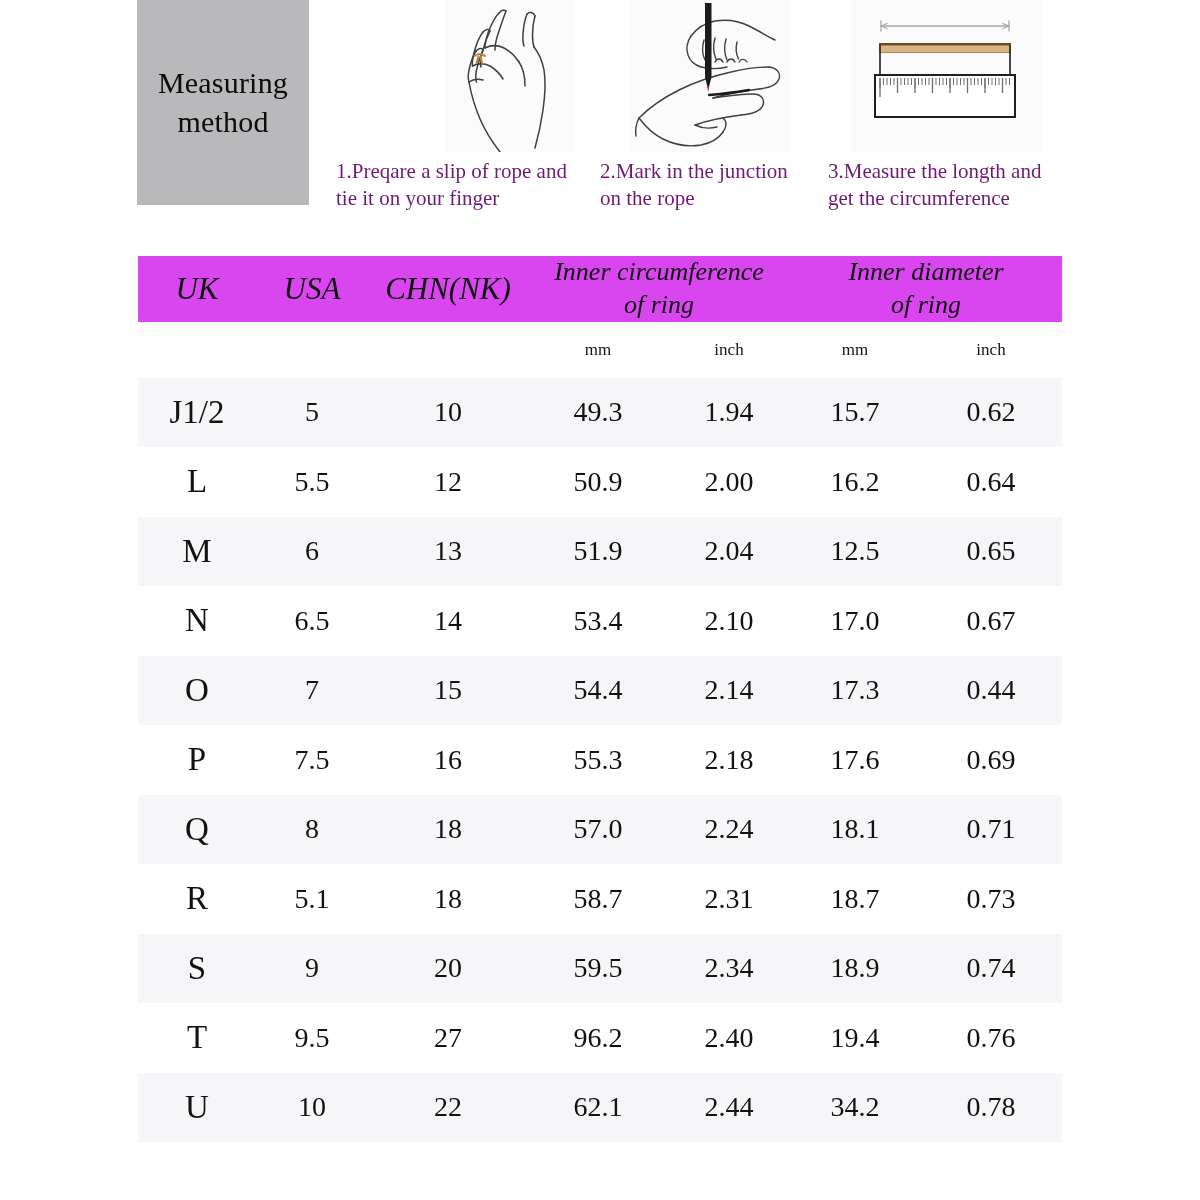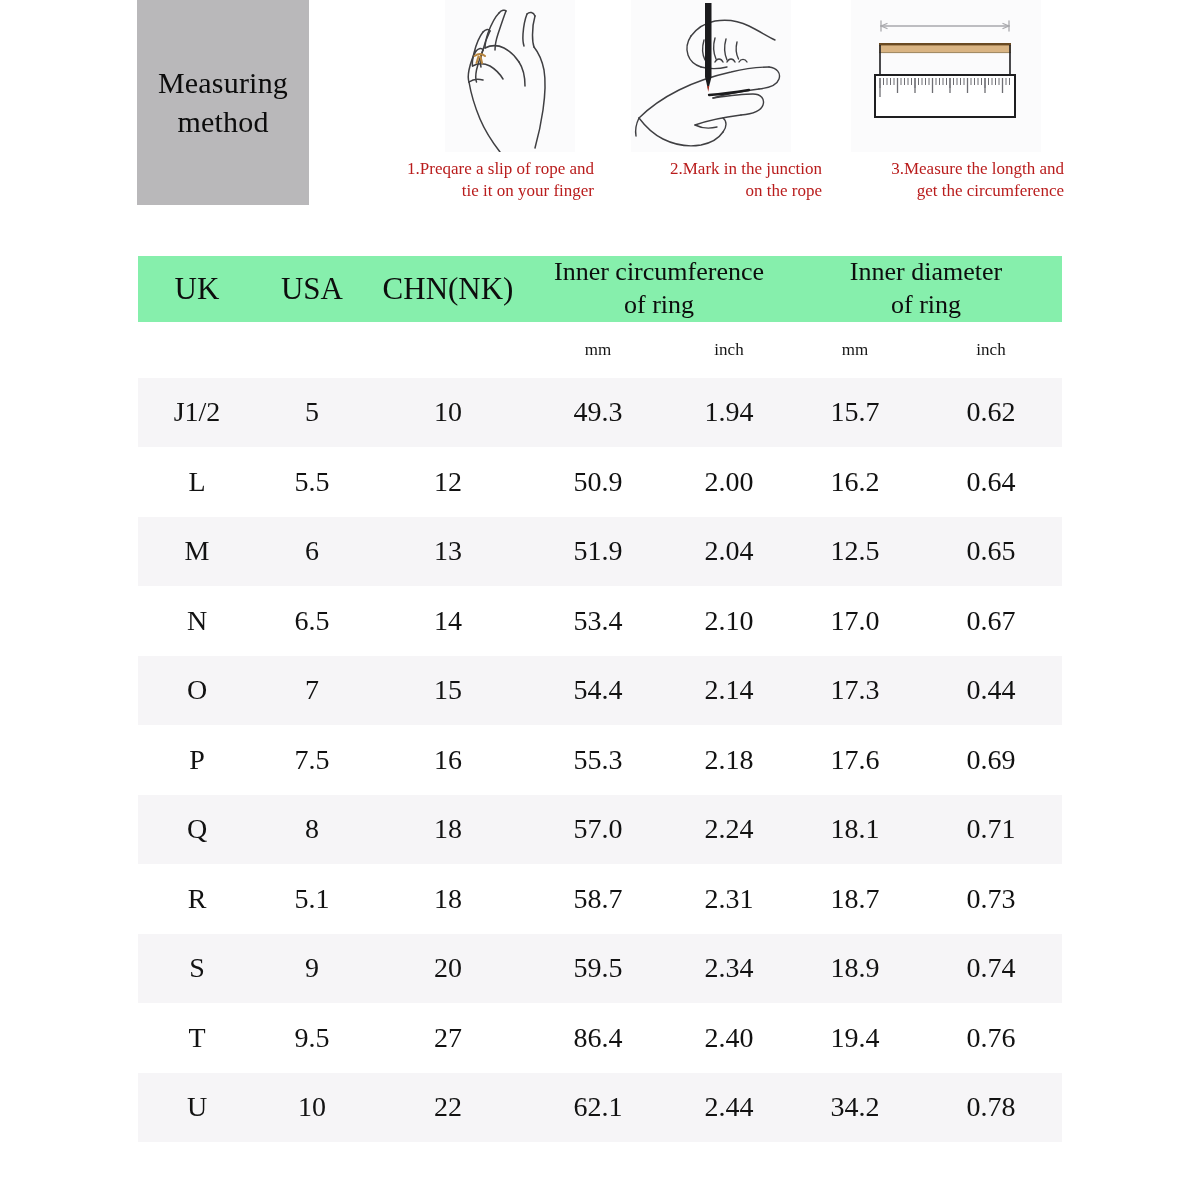--- a/index.html
+++ b/index.html
@@ -47,24 +47,24 @@
   .step {
     position: absolute;
     top: 0px;
   }
   .step-art {
     position: relative;
     background: #fbfbfc;
     overflow: hidden;
   }
   .step-caption {
-    text-align: right;
-    font-size: 17px;
+    text-align: left;
+    font-size: 21px;
     line-height: 1.30;
-    color: #b91c1c;
+    color: #701a75;
     margin-top: 6px;
     white-space: pre-line;
   }
 
   #step-1 { left: 336px; width: 258px; }
   #step-1 .step-art { left: 45px; width: 130px; height: 152px; margin: 0 auto; }
   #step-2 { left: 600px; width: 222px; }
   #step-2 .step-art { width: 160px; height: 152px; margin: 0 auto; }
   #step-3 { left: 828px; width: 236px; }
   #step-3 .step-art { width: 190px; height: 152px; margin: 0 auto; }
@@ -89,26 +89,27 @@
   #size-table col.c-din   { width: 142px; }
 
   #size-table th, #size-table td {
     text-align: center;
     vertical-align: middle;
     border: none;
     padding: 0;
   }
 
   thead tr.head-main th {
-    background: #86efac;
+    background: #d946ef;
     height: 56px;
     font-weight: normal;
     font-size: 31px;
     line-height: 1.16;
     color: #0d0d0d;
+    font-style: italic;
   }
   thead tr.head-main th.grp {
     font-size: 26px;
     line-height: 1.26;
   }
   thead tr.head-sub th {
     background: #ffffff;
     height: 56px;
     font-weight: normal;
     font-size: 17px;
@@ -116,21 +117,21 @@
   }
   thead tr.head-sub th.blank { background: #ffffff; }
 
   tbody tr { height: 69.5px; }
   tbody tr.odd  td { background: #f6f5f7; }
   tbody tr.even td { background: #ffffff; }
   tbody td {
     font-size: 28px;
     color: #121212;
   }
-  tbody td.uk-cell { font-size: 28px; }
+  tbody td.uk-cell { font-size: 33px; }
 </style>
 </head>
 <body>
 
 <div id="method-strip">
 
   <div id="method-title-box">
     <div class="title-text">Measuring
 method</div>
   </div>
@@ -421,21 +422,21 @@
         <td>20</td>
         <td>59.5</td>
         <td>2.34</td>
         <td>18.9</td>
         <td>0.74</td>
       </tr>
       <tr class="even">
         <td class="uk-cell">T</td>
         <td>9.5</td>
         <td>27</td>
-        <td>86.4</td>
+        <td>96.2</td>
         <td>2.40</td>
         <td>19.4</td>
         <td>0.76</td>
       </tr>
       <tr class="odd">
         <td class="uk-cell">U</td>
         <td>10</td>
         <td>22</td>
         <td>62.1</td>
         <td>2.44</td>

